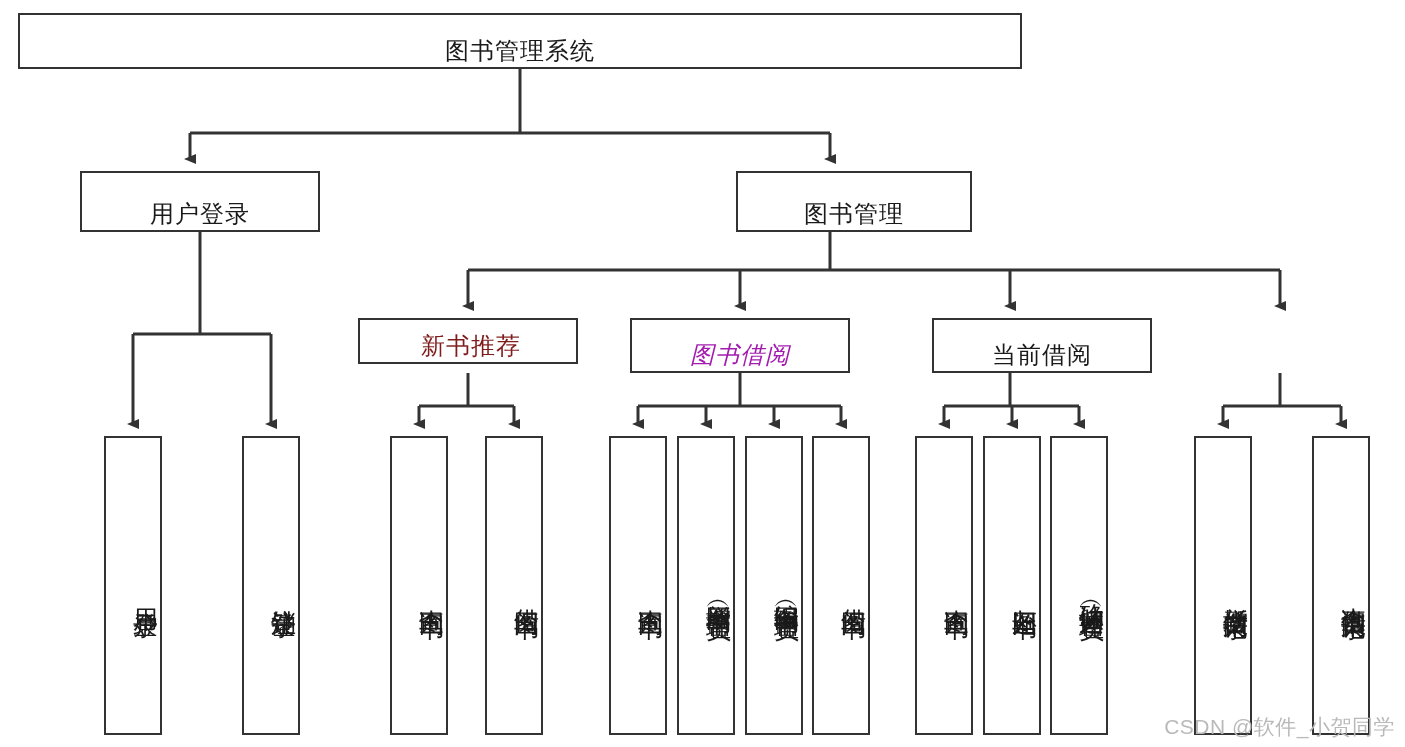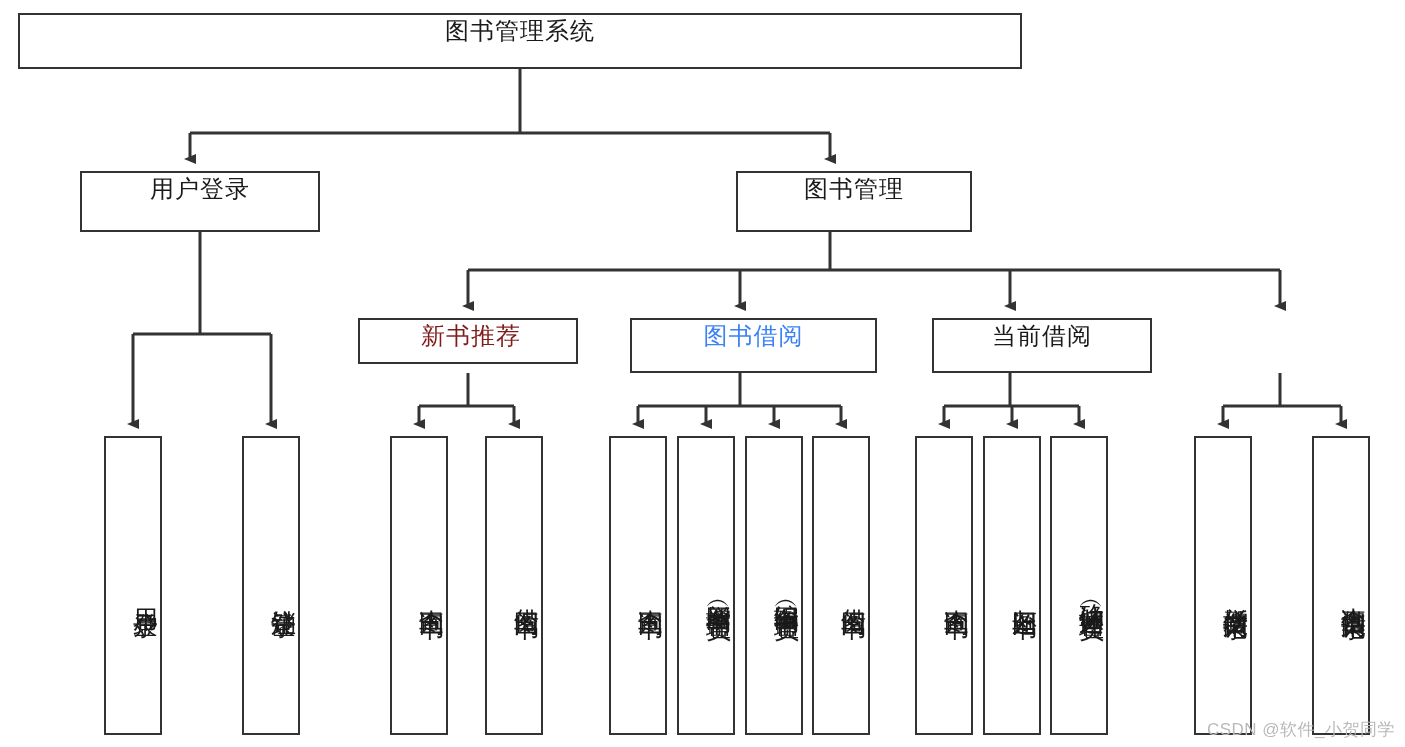--- a/index.html
+++ b/index.html
@@ -23,21 +23,21 @@
     top: 0;
     width: 1405px;
     height: 747px;
   }
   .node {
     position: absolute;
     box-sizing: border-box;
     border: 2px solid #333333;
     background: #ffffff;
     display: flex;
-    align-items: flex-start;
+    align-items: flex-end;
     justify-content: center;
     color: #1a1a1a;
   }
   .node.horiz {
     font-size: 24px;
     letter-spacing: 1px;
   }
   .node.vert {
     writing-mode: vertical-rl;
     text-orientation: upright;
@@ -50,21 +50,21 @@
   }
   .node.vert > span {
     writing-mode: vertical-rl;
     text-orientation: upright;
     display: block;
   }
   #watermark {
     position: absolute;
     right: 10px;
     bottom: 6px;
-    font-size: 17px;
+    font-size: 21px;
     color: #b9b9b9;
     white-space: nowrap;
     letter-spacing: 0.5px;
   }
 </style>
 </head>
 <body>
 
 <div id="canvas" style="background: rgb(255, 255, 255);">
 
@@ -125,21 +125,21 @@
   <div class="node horiz" id="l1-0" style="left: 80px; top: 171px; width: 240px; height: 61px; border-color: rgb(51, 51, 51); color: rgb(26, 26, 26);">
     <span>用户登录</span>
   </div>
   <div class="node horiz" id="l1-1" style="left: 712px; top: 171px; width: 236px; height: 61px; border-color: rgb(51, 51, 51); color: rgb(26, 26, 26); margin-left: 24px;">
     <span>图书管理</span>
   </div>
 
   <div class="node horiz" id="l2-0" style="left: 358px; top: 318px; width: 220px; height: 46px; border-color: rgb(51, 51, 51); color: #7f1d1d; padding-left: 6px;">
     <span>新书推荐</span>
   </div>
-  <div class="node horiz" id="l2-1" style="left: 630px; top: 318px; width: 247px; height: 55px; border-color: rgb(51, 51, 51); color: #3b82f6;">
+  <div class="node horiz" id="l2-1" style="left: 630px; top: 318px; width: 220px; height: 55px; border-color: rgb(51, 51, 51); color: #a21caf; font-style: italic;">
     <span>图书借阅</span>
   </div>
   <div class="node horiz" id="l2-2" style="left: 900px; top: 318px; width: 220px; height: 55px; border-color: rgb(51, 51, 51); color: rgb(26, 26, 26); margin-left: 32px;">
     <span>当前借阅</span>
   </div>
 
   <div class="node vert" id="leaf-0" style="left: 104px; top: 436px; width: 58px; height: 299px; border-color: rgb(51, 51, 51); color: rgb(26, 26, 26);">
     <span>用户登录</span>
   </div>
   <div class="node vert" id="leaf-1" style="left: 242px; top: 436px; width: 58px; height: 299px; border-color: rgb(51, 51, 51); color: rgb(26, 26, 26);">

